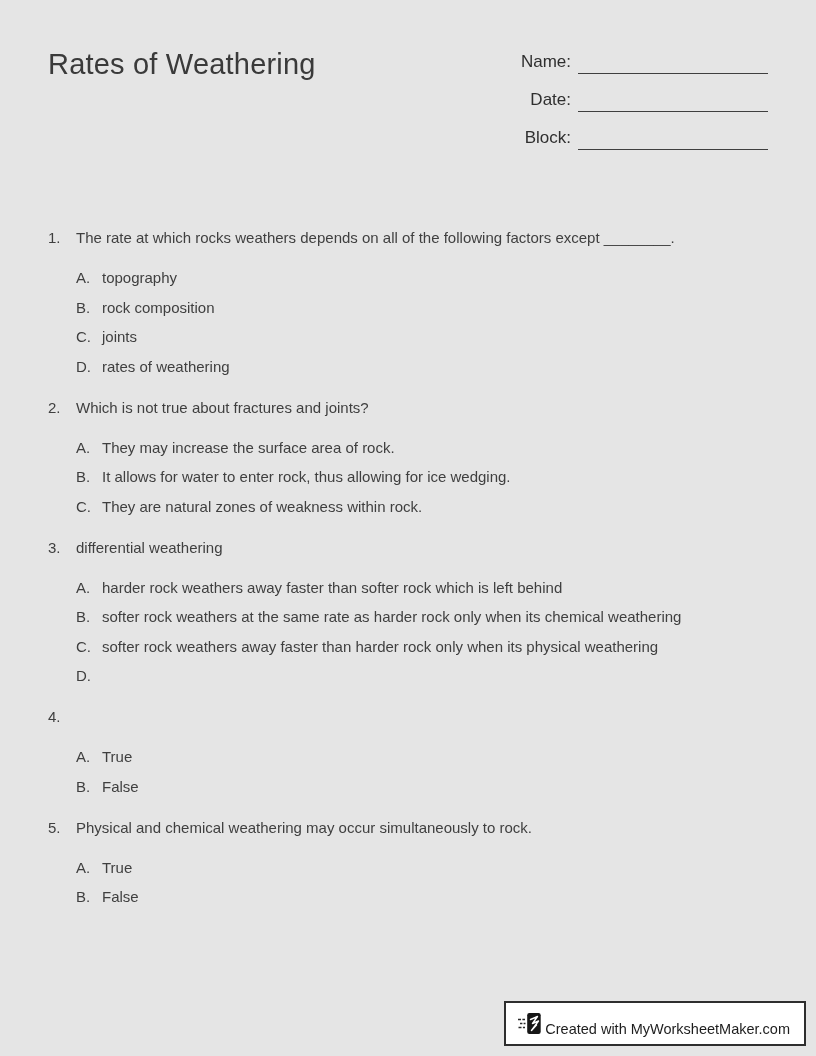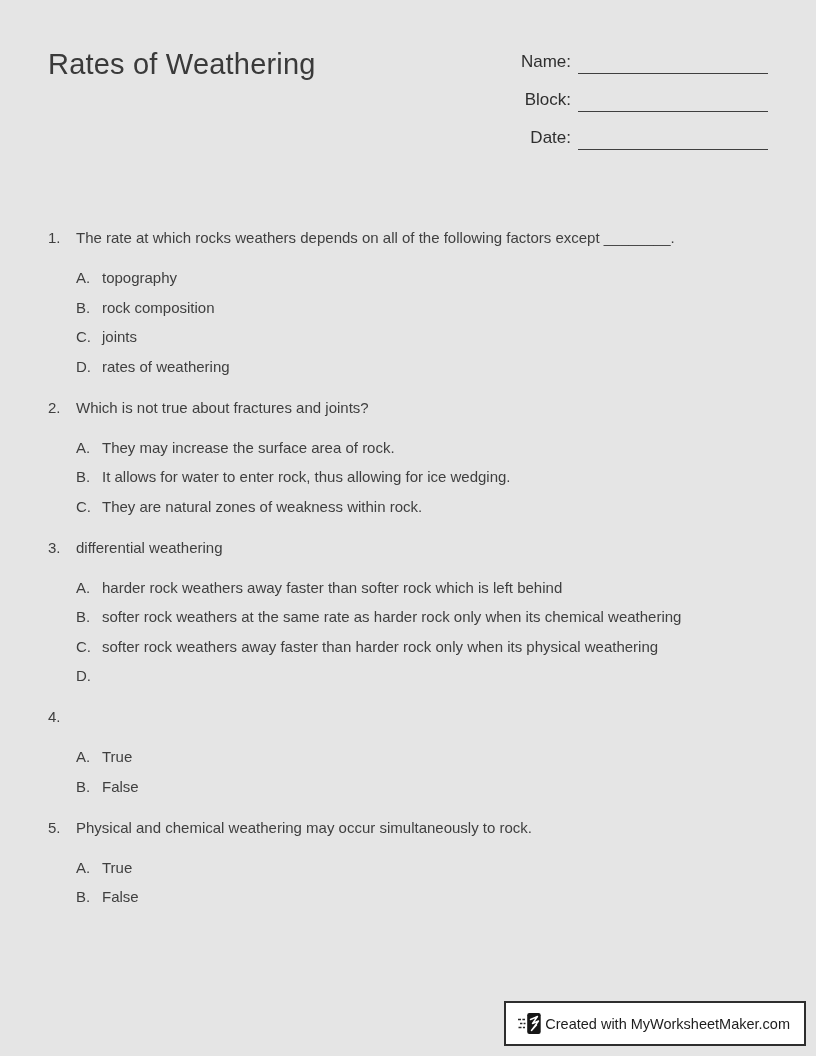--- a/index.html
+++ b/index.html
@@ -79,21 +79,21 @@
   .opt-letter {
     width: 26px;
     flex: 0 0 26px;
   }
   
   .footer-badge {
     position: absolute;
     right: 10px;
     bottom: 10px;
     display: flex;
-    align-items: center;
+    align-items: flex-end;
     gap: 2px;
     border: 2px solid #2e2e2e;
     background: #ffffff;
     padding: 7px 14px 7px 12px;
     cursor: pointer;
   }
   .badge-icon { display: inline-flex; }
   .badge-text {
     font-size: 14.5px;
     color: #1d1d1d;
@@ -105,25 +105,25 @@
 <div class="page">
 
   <h1 class="header-title">Rates of Weathering</h1>
 
   <div class="fields">
     <div class="field-row">
       <span class="field-label">Name:</span>
       <span class="field-line"></span>
     </div>
     <div class="field-row">
-      <span class="field-label">Block:</span>
+      <span class="field-label">Date:</span>
       <span class="field-line"></span>
     </div>
     <div class="field-row">
-      <span class="field-label">Date:</span>
+      <span class="field-label">Block:</span>
       <span class="field-line"></span>
     </div>
   </div>
 
   <main class="questions">
 
     <section class="question">
       <div class="q-row">
         <span class="q-num">1.</span>
         <span class="q-text">The rate at which rocks weathers depends on all of the following factors except ________.</span>

